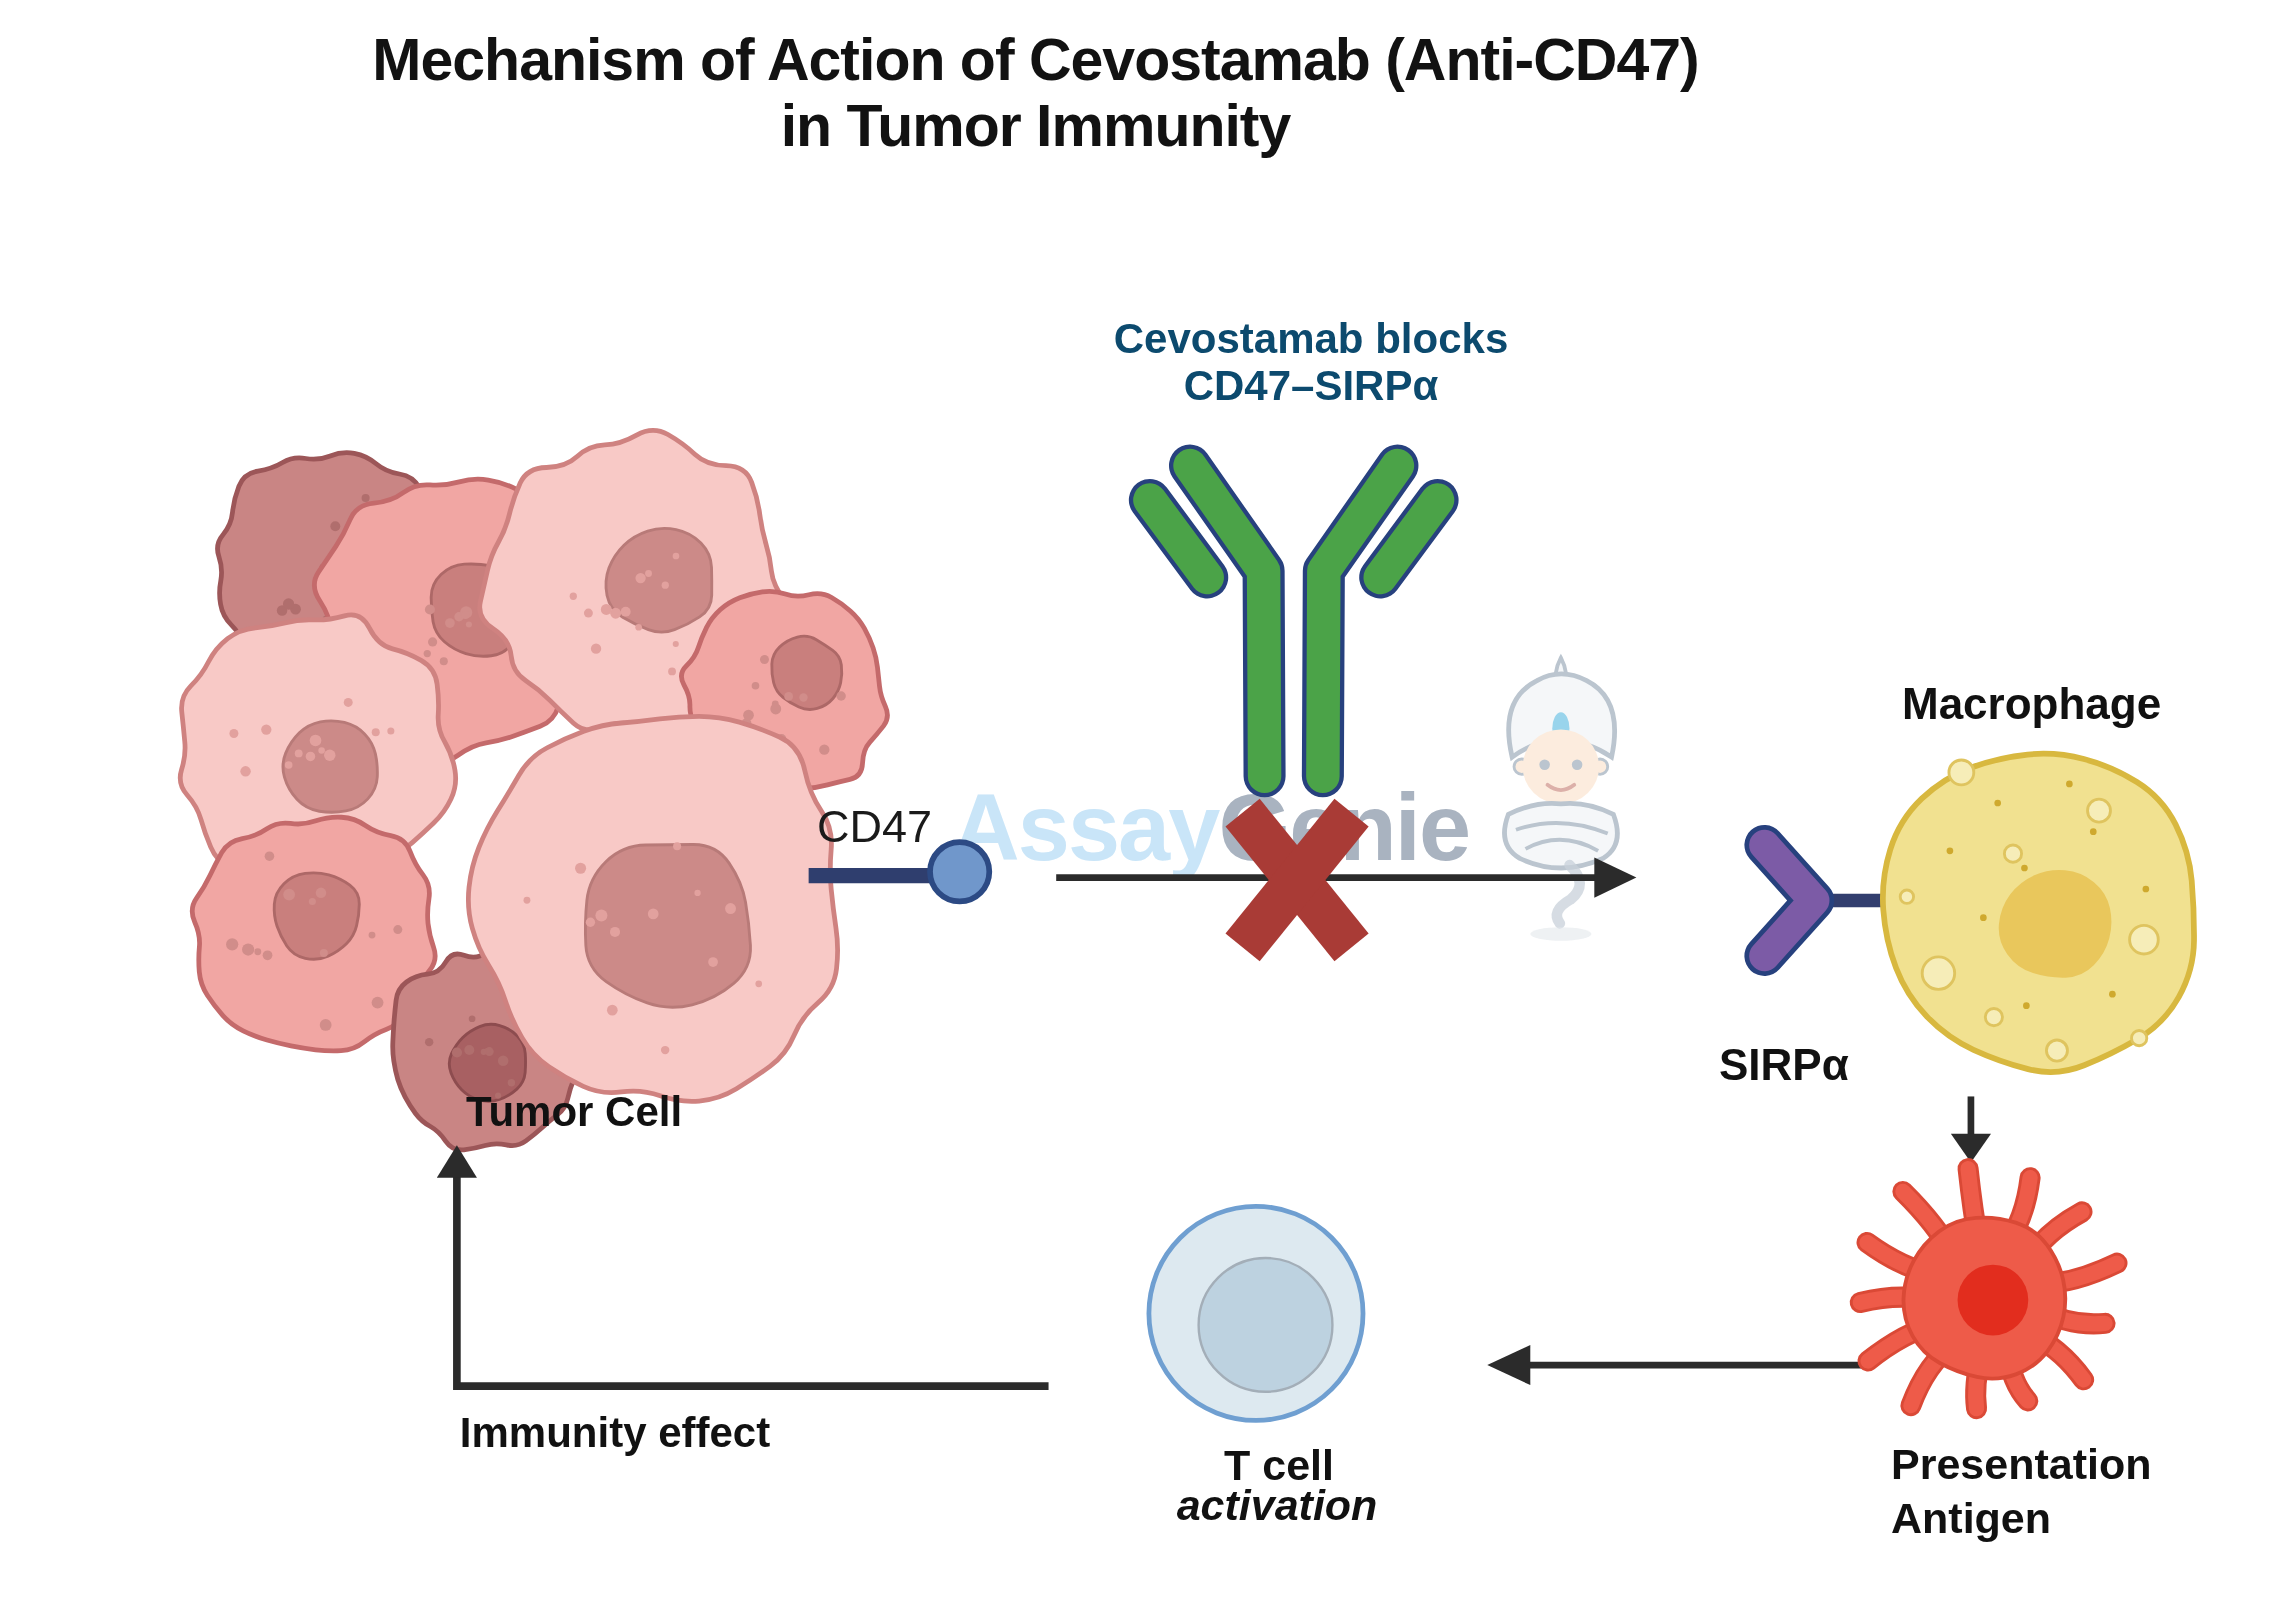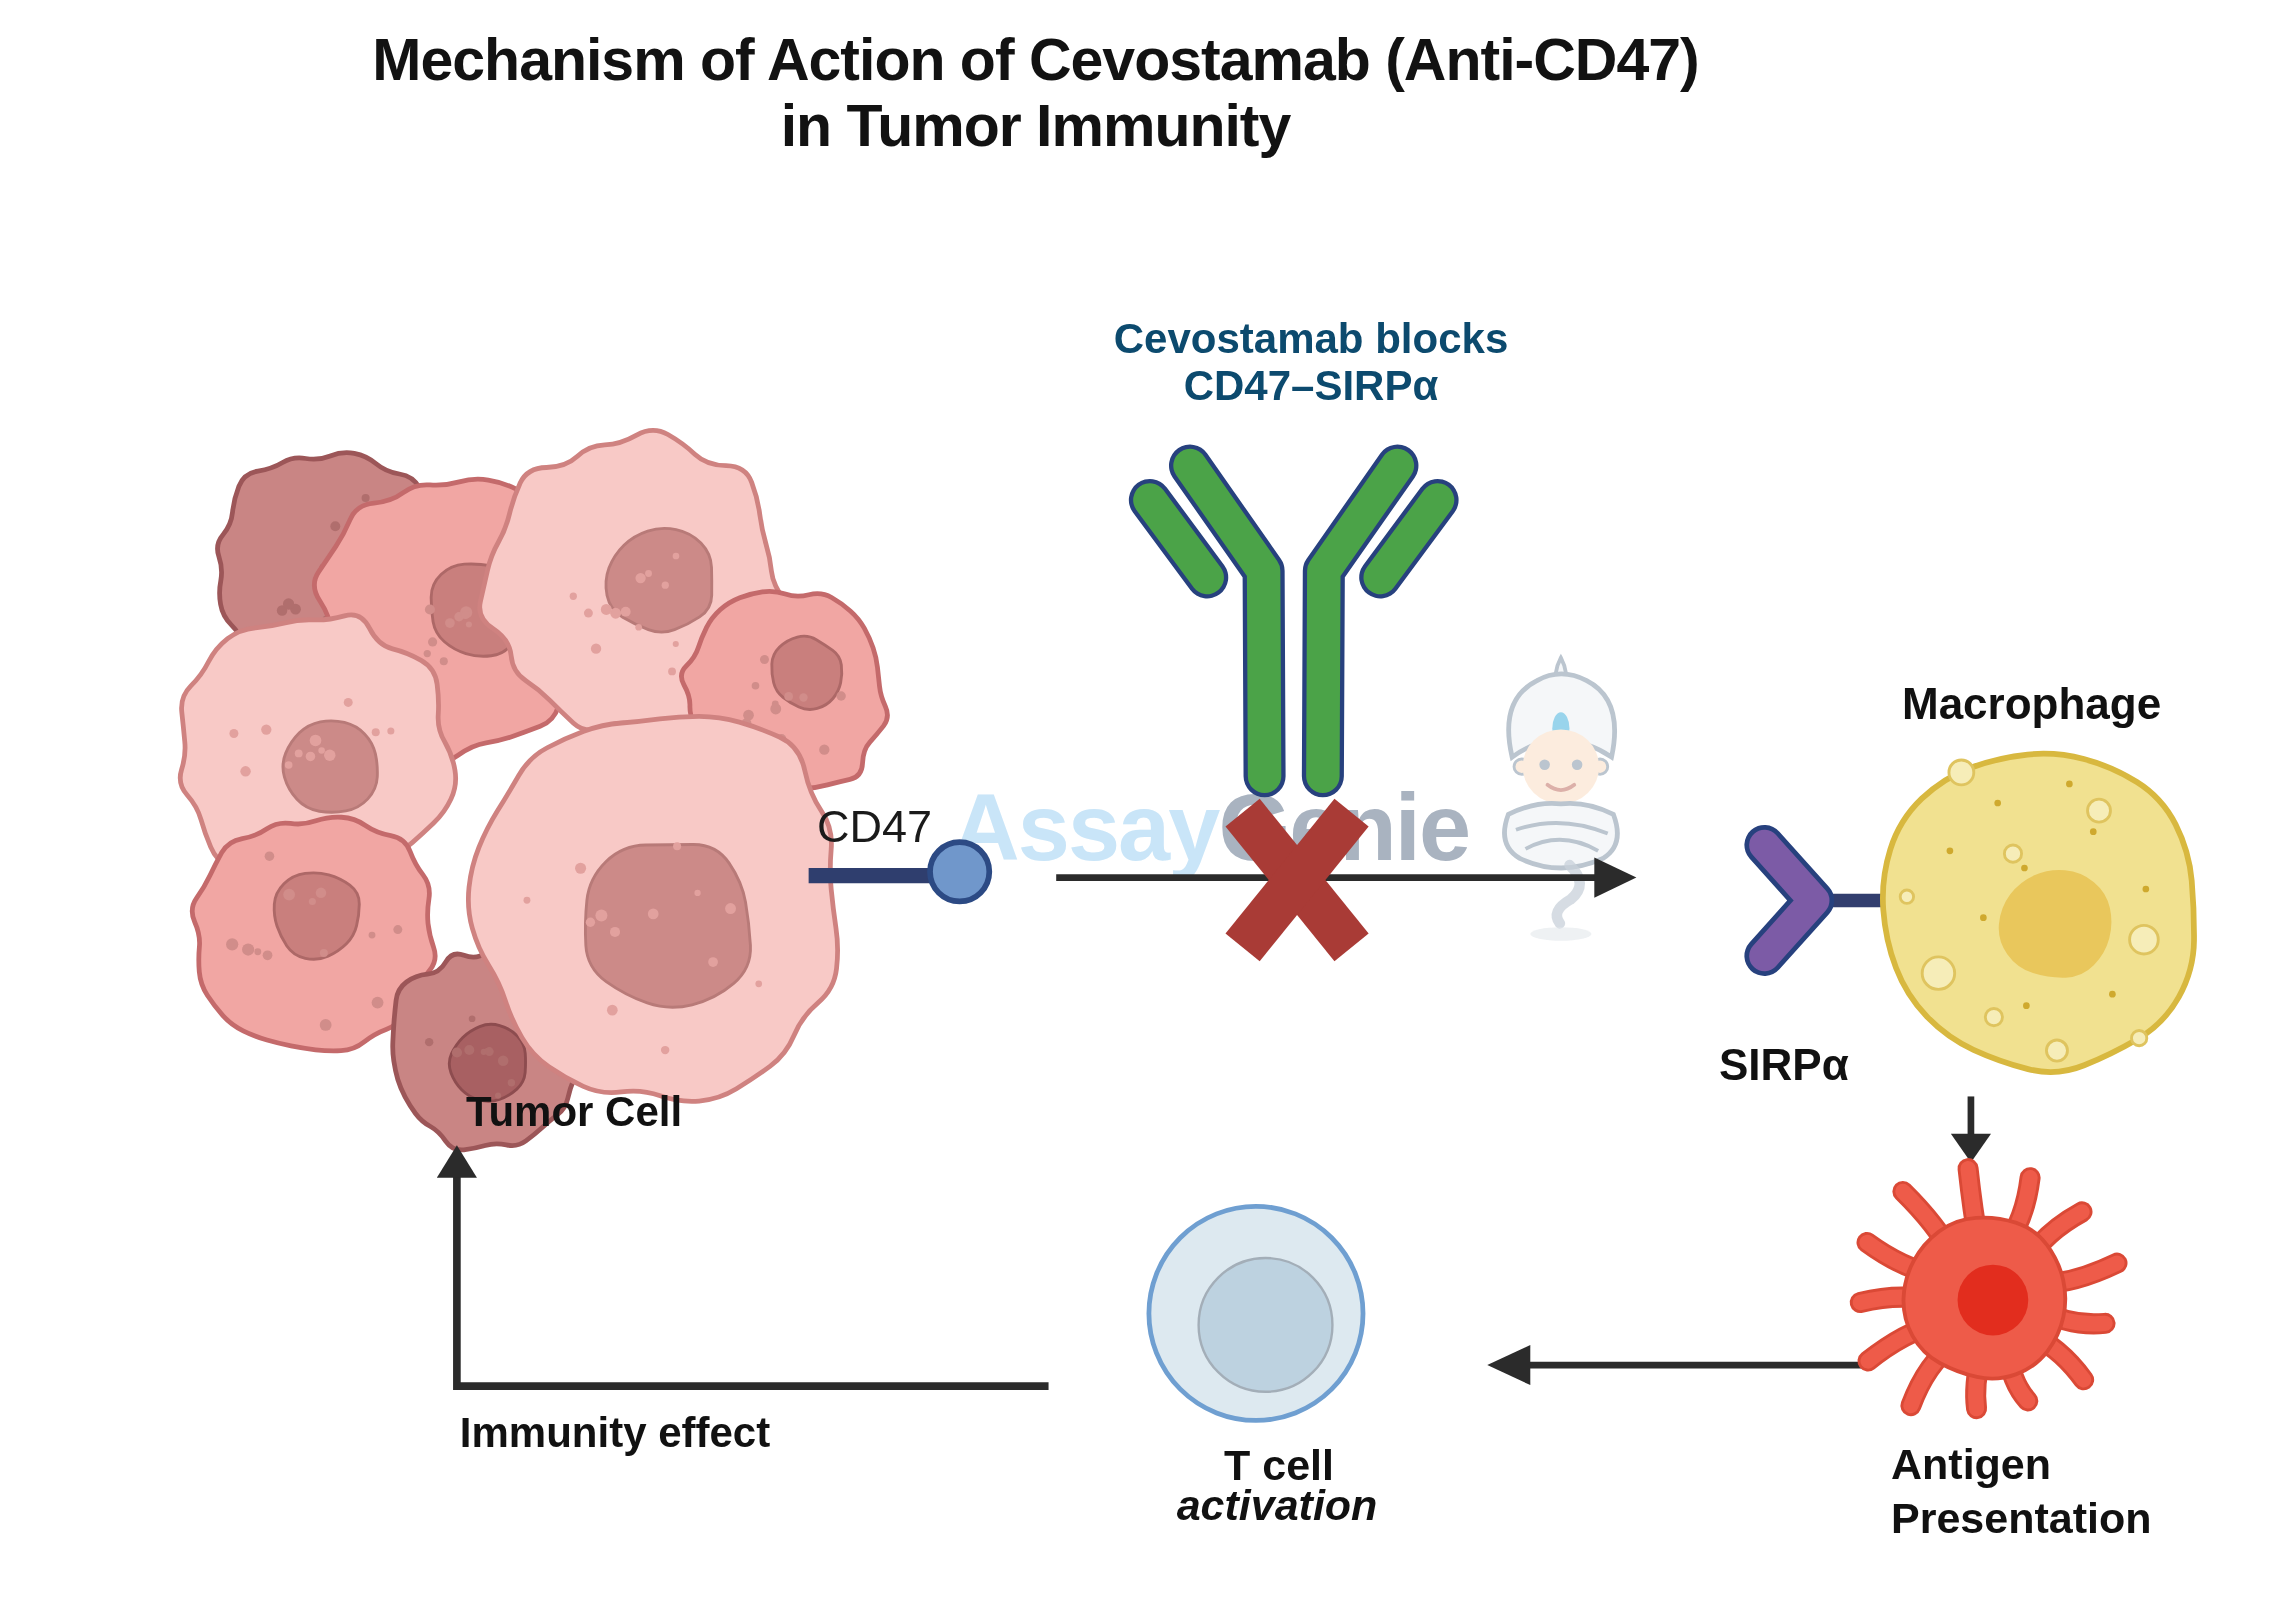--- a/index.html
+++ b/index.html
@@ -293,22 +293,22 @@
   </div>
 
   <div class="label cd47">CD47</div>
 
 
   <div class="label sirpa">SIRPα</div>
 
   <div class="label macrophage">Macrophage</div>
 
   <div class="label antigen">
+    <div>Presentation</div>
     <div>Antigen</div>
-    <div>Presentation</div>
   </div>
 
   <div class="label tcell-l1">T cell</div>
   <div class="label tcell-l2">activation</div>
 
   <div class="label tumor-label">Tumor Cell</div>
   <div class="label killing-label">Immunity effect</div>
 </div>
 
 

